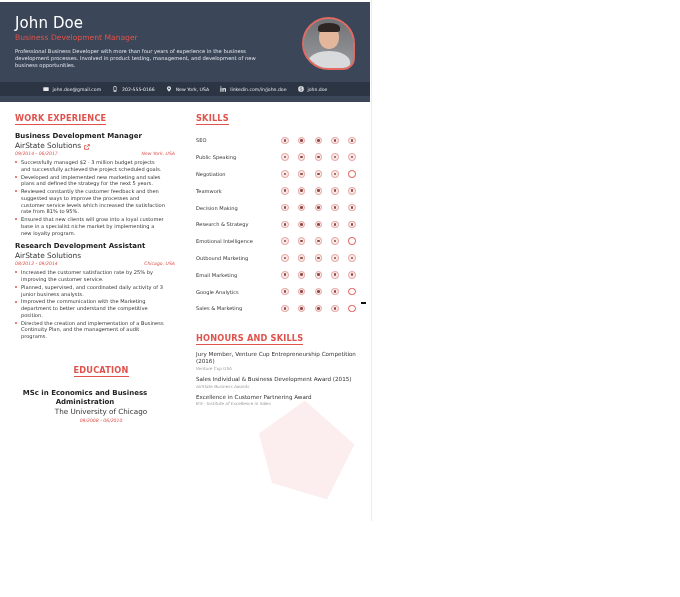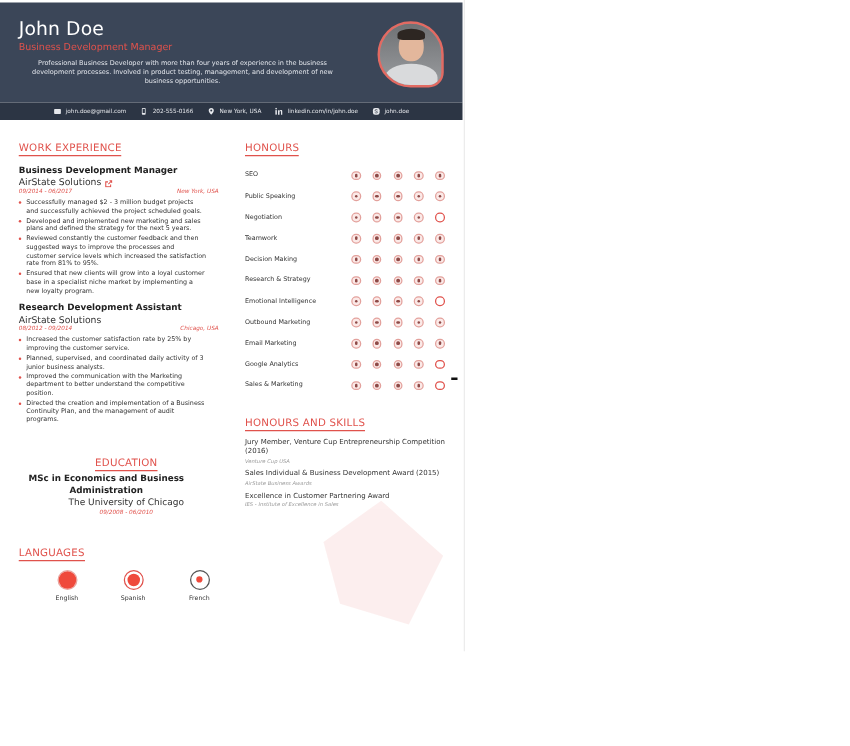--- a/index.html
+++ b/index.html
@@ -6,23 +6,22 @@
     html, body {
       width: 680px; height: 597px; background: #ffffff; overflow: hidden;
       font-family: "DejaVu Sans", sans-serif;
     }
     .page {
       position: absolute; left: 0; top: 0; width: 372px; height: 521px;
       background: #ffffff; overflow: hidden;
       border-right: 1px solid #ececec;
     }
     .header {
-      position: absolute; left: 0; top: 2px; width: 370px; height: 80px;
+      position: absolute; left: 0; top: 2px; width: 370px; height: 100px;
       background: #3b4658;
-      text-align: center;
     }
     .name {
       position: absolute; left: 15px; top: 12px;
       font-size: 15px; color: #ffffff; letter-spacing: 0.1px;
     }
     .title {
       position: absolute; left: 15px; top: 31px;
       font-size: 7.6px; color: #e0524c;
     }
     .summary {
@@ -57,21 +56,21 @@
       display: flex; align-items: center; gap: 4px;
       font-size: 4.6px; color: #e6e8ec;
     }
     .cicon { width: 6px; height: 6px; display: inline-flex; align-items: center; justify-content: center; }
     .cicon svg { width: 6px; height: 6px; fill: #e6e8ec; }
 
     .col-left { position: absolute; left: 15px; top: 106px; width: 172px; }
     .col-right { position: absolute; left: 196px; top: 106px; width: 165px; }
 
     .sec-title {
-      display: inline-block; font-size: 8.2px; font-weight: normal; color: #e0524c;
+      display: inline-block; font-size: 8.2px; font-weight: bold; color: #e0524c;
       border-bottom: 1.6px solid #e0524c; padding-bottom: 1px; letter-spacing: 0.2px;
     }
     .job { margin-top: 7px; }
     .job-title { font-size: 7px; font-weight: bold; color: #222; }
     .company { font-size: 7.4px; color: #333; margin-top: 1px; display: flex; align-items: flex-end; gap: 3px; }
     .ext-icon { width: 6px; height: 6px; display: inline-flex; }
     .ext-icon svg { width: 6px; height: 6px; stroke: #e0524c; fill: none; stroke-width: 1.4; }
     .meta {
       display: flex; justify-content: space-between; margin-top: 1px;
       font-size: 4.6px; font-style: italic; color: #e0524c; width: 160px;
@@ -79,21 +78,21 @@
     .bullets { list-style: none; margin-top: 3px; width: 150px; }
     .bullets li {
       position: relative; padding-left: 6px; font-size: 5.1px; line-height: 6.7px; color: #333;
       margin-bottom: 1.2px;
     }
     .bullets li::before {
       content: ""; position: absolute; left: 0; top: 2.2px; width: 2px; height: 2px;
       background: #e0524c; border-radius: 50%;
     }
 
-    .edu { margin-top: 2px; }
+    .edu { margin-top: 12px; }
     .edu-degree { font-size: 7px; font-weight: bold; color: #222; line-height: 9px; width: 140px; }
     .edu-school { font-size: 7.2px; color: #333; margin-top: 0px; }
     .edu-date { font-size: 4.6px; font-style: italic; color: #e0524c; margin-top: 2px; }
 
     .langs { display: flex; margin-top: 7px; margin-left: 12px; gap: 0; }
     .lang { width: 53px; display: flex; flex-direction: column; align-items: center; }
     .lang-dot {
       width: 16px; height: 16px; border-radius: 50%; position: relative;
       border: 1.2px solid #e0524c; background: #ffffff;
       display: flex; align-items: center; justify-content: center;
@@ -247,47 +246,24 @@
     <div style="margin-top:18px;text-align:center;">
       <div class="sec-title">EDUCATION</div>
       <div class="edu">
         <div class="edu-degree">MSc in Economics and Business Administration</div>
         <div class="edu-school">The University of Chicago</div>
         <div class="edu-date">09/2008 - 06/2010</div>
       </div>
     </div>
 
     
-    <div style="margin-top:17px;">
-      <div class="sec-title">LANGUAGES</div>
-      <div class="langs">
-        <div class="lang">
-          <div class="lang-dot" style="border-color:#e9a6a1;">
-            <div class="core" style="width:14px;height:14px;"></div>
-          </div>
-          <div class="lang-name">English</div>
-        </div>
-        <div class="lang">
-          <div class="lang-dot">
-            <div class="core" style="width:10px;height:10px;"></div>
-          </div>
-          <div class="lang-name">Spanish</div>
-        </div>
-        <div class="lang">
-          <div class="lang-dot" style="border-color:#555;">
-            <div class="core" style="width:5px;height:5px;"></div>
-          </div>
-          <div class="lang-name">French</div>
-        </div>
-      </div>
-    </div>
   </div>
 
   <div class="col-right">
-    <div class="sec-title">HONOURS</div>
+    <div class="sec-title">SKILLS</div>
     <div class="skills" id="skills-list">
         <div class="skill-row">
           <div class="skill-name">SEO</div>
           <div class="dots">
             <div class="dot">
               <div class="inner"></div>
             </div>
             <div class="dot">
               <div class="inner"></div>
             </div>

